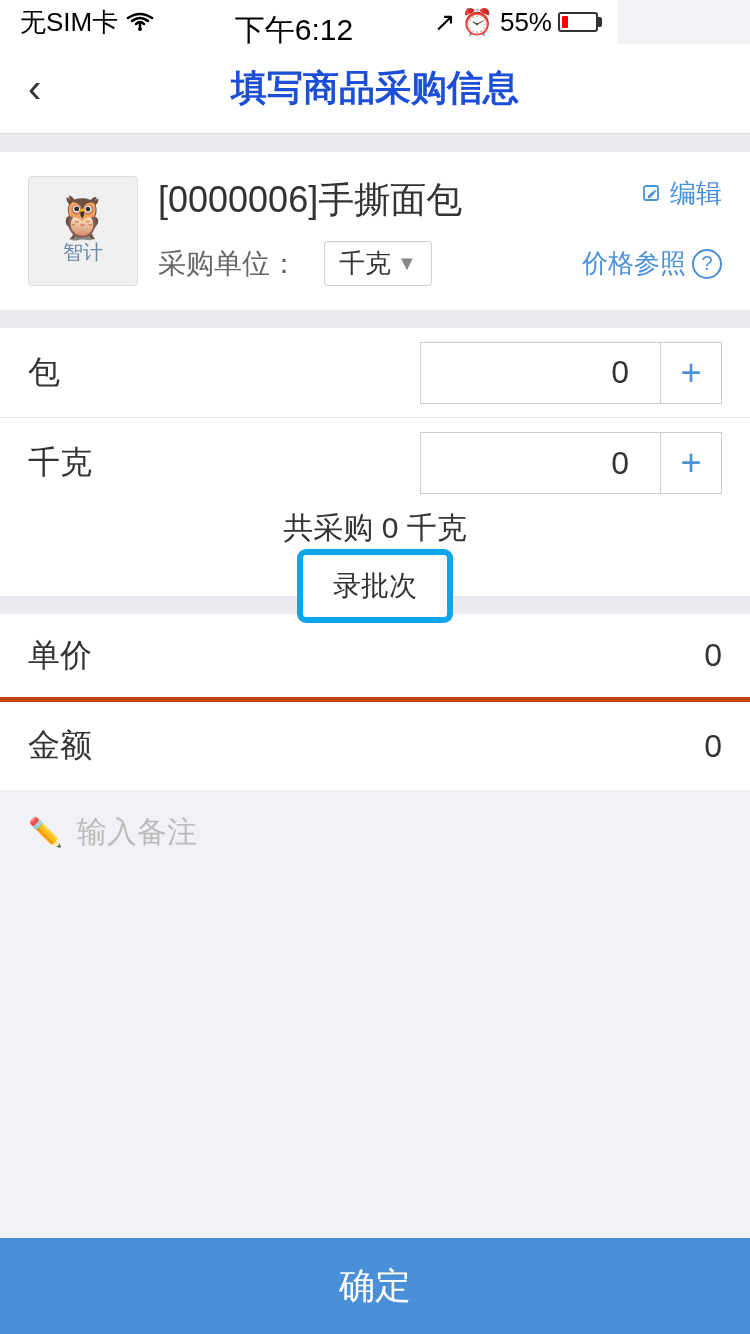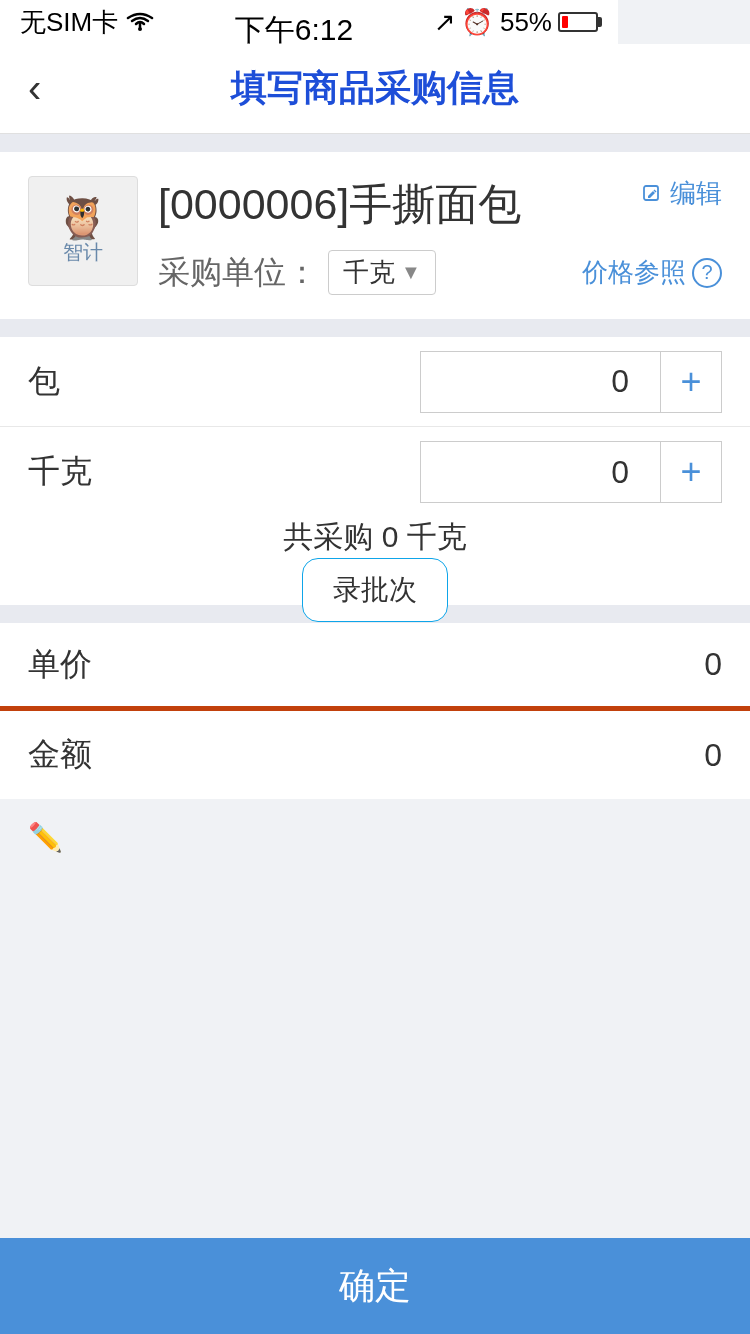--- a/index.html
+++ b/index.html
@@ -134,41 +134,41 @@
     .product-info {
       flex: 1;
     }
     .product-name-row {
       display: flex;
       justify-content: space-between;
       align-items: flex-start;
       margin-bottom: 16px;
     }
     .product-name {
-      font-size: 43px;
+      font-size: 36px;
       color: #333;
       font-weight: 500;
     }
     .edit-btn {
       font-size: 26px;
       color: #4a90d9;
       display: flex;
       align-items: center;
       gap: 4px;
       cursor: pointer;
     }
     .unit-row {
       display: flex;
       align-items: center;
       justify-content: space-between;
     }
     .unit-label {
-      font-size: 32px;
+      font-size: 28px;
       color: #666;
-      margin-right: 10px;
+      margin-right: 26px;
     }
     .unit-select {
       display: flex;
       align-items: center;
       border: 1px solid #ccc;
       border-radius: 4px;
       padding: 4px 14px;
       font-size: 26px;
       color: #333;
       background: #fff;
@@ -263,22 +263,22 @@
       padding: 0 28px;
       height: 88px;
       flex-direction: column;
     }
     .summary-text {
       font-size: 30px;
       color: #333;
       flex: 1;
     }
     .batch-btn {
-      border: 1px solid #0ea5e9;
-      border-radius: 16px;
+      border: 6px solid #0ea5e9;
+      border-radius: 9px;
       padding: 12px 30px;
       font-size: 28px;
       color: #333;
       background: #fff;
       cursor: pointer;
     }
 
     
     .info-section {
       background: #fff;
@@ -451,19 +451,20 @@
     <span class="info-value">0</span>
   </div>
   <div class="info-row">
     <span class="info-label">金额</span>
     <span class="info-value">0</span>
   </div>
 </div>
 
 <div class="remark-section">
   <span class="pencil-icon">✏️</span>
+  <span class="remark-placeholder">输入备注</span>
 </div>
 
 <div class="empty-area"></div>
 
 <div class="confirm-btn">
   <span>确定</span>
 </div>
 
 </body></html>

